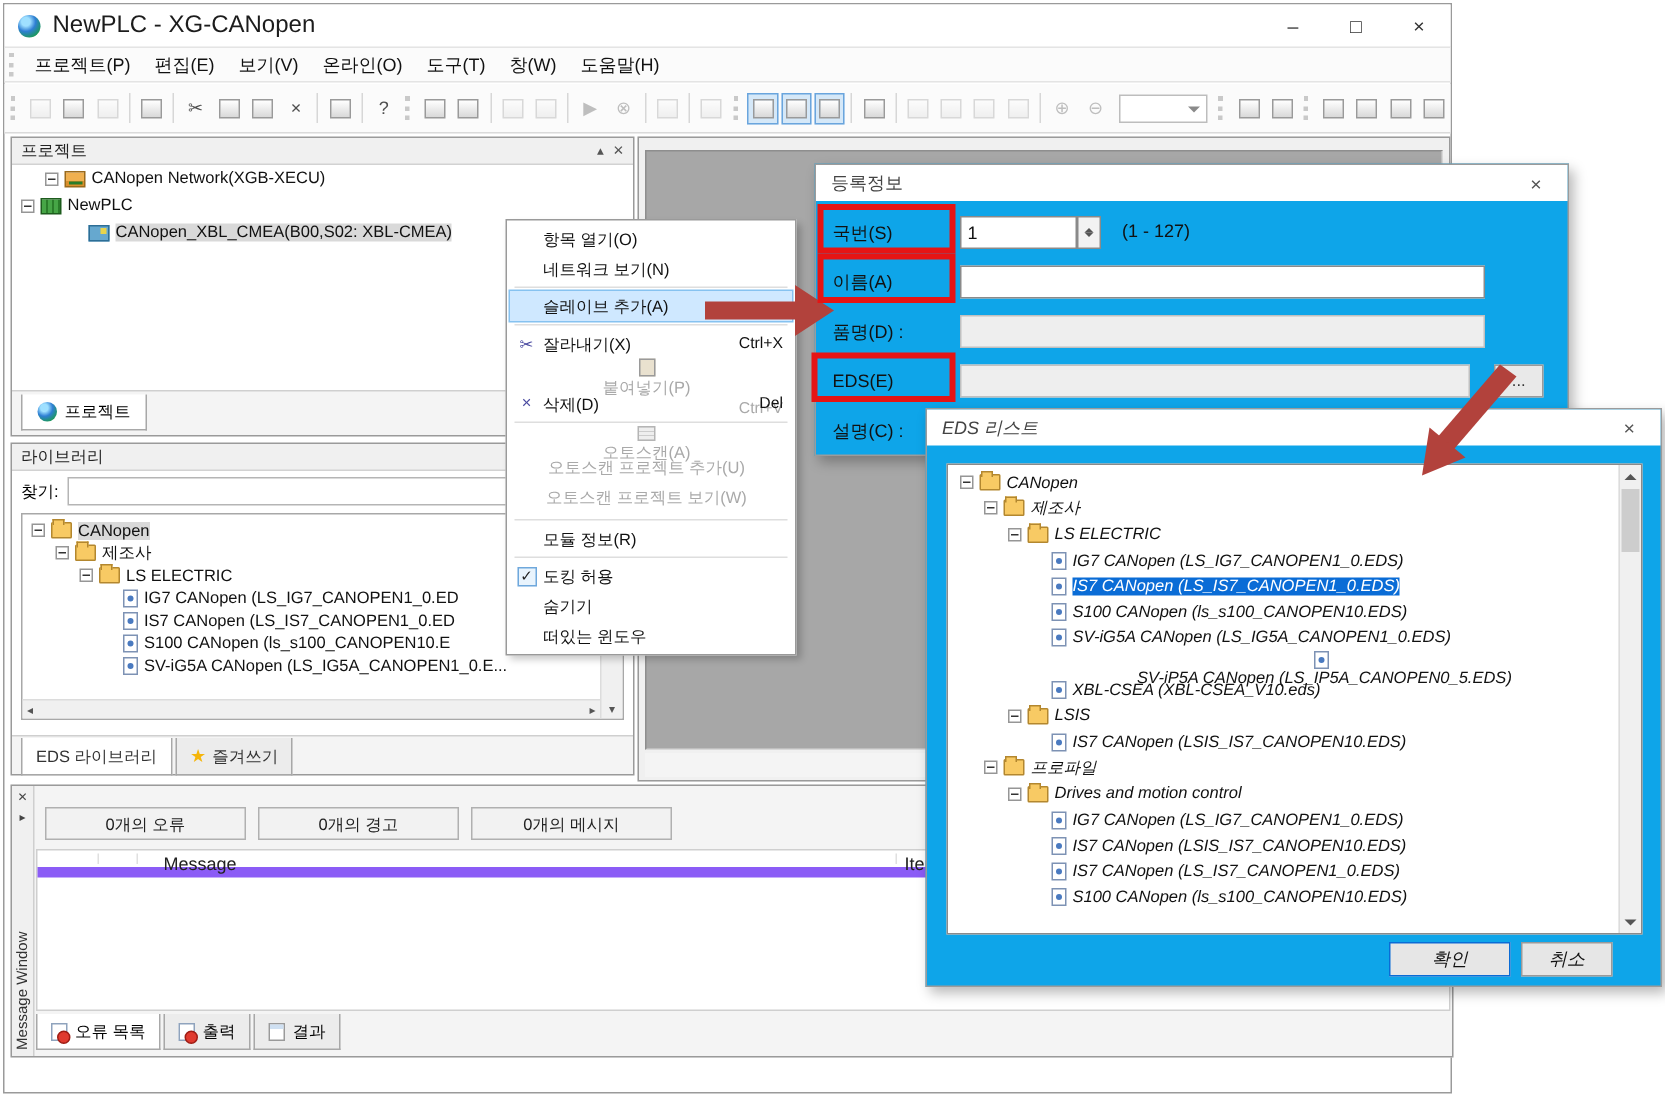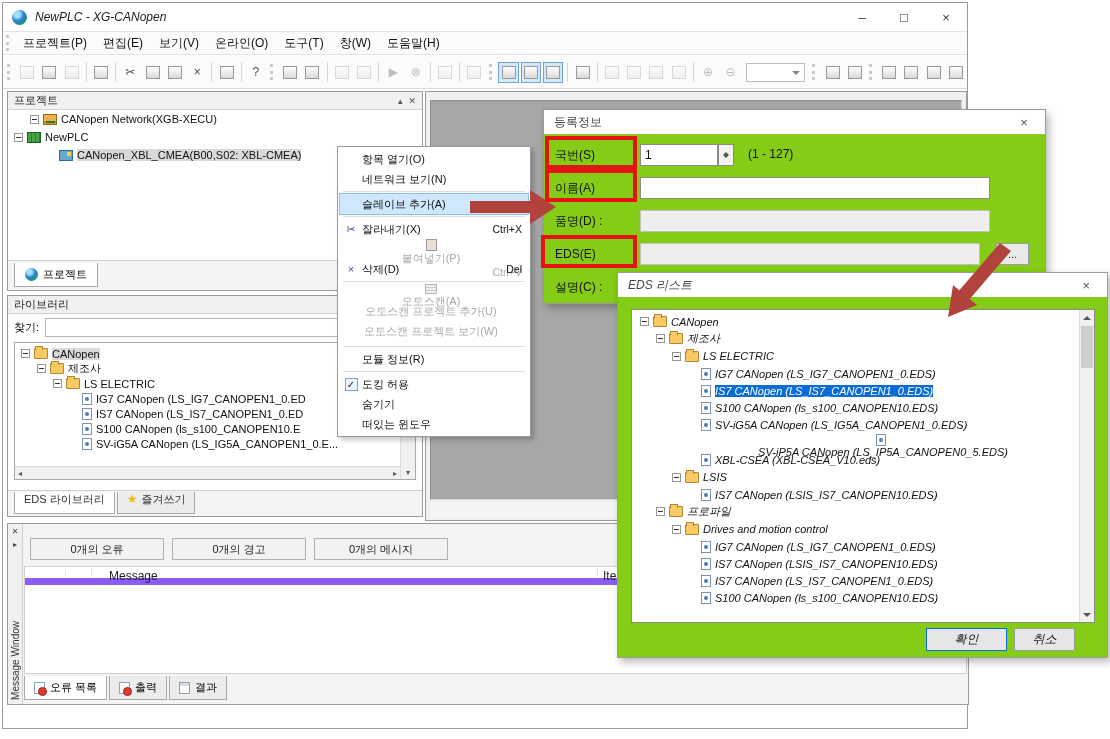--- a/index.html
+++ b/index.html
@@ -3,21 +3,21 @@
 <meta charset="utf-8">
 <style>
   * { margin:0; padding:0; box-sizing:border-box; }
   html,body { width:1110px; height:739px; background:#fff; font-family:"Liberation Sans","DejaVu Sans",sans-serif; overflow:hidden; }
   #stage { position:relative; width:1110px; height:739px; background:#fff; }
 
   
   #main-window { position:absolute; left:2px; top:2px; width:966px; height:727px; background:#fff; border:1px solid #9a9a9a; }
   #titlebar { position:absolute; left:0; top:0; right:0; height:28px; background:#fff; display:flex; align-items:center; }
   #app-icon { width:15px; height:15px; border-radius:50%; margin:0 8px 0 9px; background:radial-gradient(circle at 35% 30%, #9fe0ff 0 20%, #2f7fd4 45%, #1a9a52 80%, #0d6c38 100%); }
-  #title-text { font-size:12px; color:#1c1c1c;font-style:italic; }
+  #title-text { font-size:16px; color:#1c1c1c; }
   .wbtn { width:42px; height:26px; display:flex; align-items:center; justify-content:center; font-size:13px; color:#333; }
   #win-controls { margin-left:auto; display:flex; }
   #menubar { position:absolute; left:0; top:28px; right:0; height:24px; background:#fbfbfb; border-top:1px solid #e4e4e4; border-bottom:1px solid #e4e4e4; display:flex; align-items:center; }
   .grip { width:5px; height:16px; border-left:3px dotted #c9c9c9; margin:0 4px 0 3px; }
   .menu-item { font-size:12px; color:#111; padding:0 8px; height:22px; display:flex; align-items:center; }
   #toolbar { position:absolute; left:0; top:53px; right:0; height:33px; background:#fbfbfb; border-bottom:1px solid #dadada; display:flex; align-items:center; padding-left:1px; }
   .tb { width:21px; height:21px; display:flex; align-items:center; justify-content:center; font-size:12px; color:#4e4e4e; margin:0 1px; border:1px solid transparent; }
   .tb .bx { width:14px; height:13px; border:1px solid #9a9a9a; background:linear-gradient(#ffffff,#d9d9d9); }
   .tb.dis { opacity:.35; }
   .tb.on { background:#d5e8f8; border-color:#6aa5dd; }
@@ -39,21 +39,21 @@
 
   
   #library-panel { left:4px; top:292px; width:416px; height:222px; }
   #search-row { position:absolute; left:0; top:18px; right:0; height:26px; display:flex; align-items:center; padding:0 6px; gap:6px; font-size:11px; }
   #search-input { flex:1; height:19px; border:1px solid #b5b5b5; background:#fff; position:relative; }
   #search-input::after { content:''; position:absolute; right:4px; top:7px; border:4px solid transparent; border-top-color:#8a8a8a; }
   #library-tree-box { position:absolute; left:6px; top:46px; right:6px; height:138px; border:1px solid #a8a8a8; background:#fff; overflow:hidden; }
   #library-hscroll { position:absolute; left:0; bottom:0; right:15px; height:13px; background:#f0f0f0; border-top:1px solid #dcdcdc; display:flex; justify-content:space-between; align-items:center; font-size:8px; color:#555; padding:0 3px; }
   #library-vscroll { position:absolute; right:0; top:0; bottom:0; width:15px; background:#f0f0f0; border-left:1px solid #dcdcdc; display:flex; align-items:flex-end; justify-content:center; font-size:8px; color:#555; padding-bottom:2px; }
   #library-tabs { position:absolute; left:0; bottom:0; right:0; height:26px; background:#f4f4f4; border-top:1px solid #cfcfcf; display:flex; align-items:flex-start; padding:1px 0 0 6px; gap:2px; }
-  .lib-tab { height:22px; display:flex; align-items:flex-start; gap:4px; padding:0 9px; font-size:11px; border:1px solid #a8a8a8; border-top:none; background:#ececec; color:#333; }
+  .lib-tab { height:22px; display:flex; align-items:center; gap:4px; padding:12px 9px; font-size:11px; border:1px solid #a8a8a8; border-top:none; background:#ececec; color:#333; }
   .lib-tab.active { background:#fff; }
   .star-glyph { color:#f5b50a; font-size:12px; }
 
   
   .trow { display:flex; align-items:center; font-size:11px; color:#111; white-space:nowrap; }
   .trow.sel-gray .tlabel { background:#d9d9d9; }
   .trow.sel-blue .tlabel { background:#0a6cd6; color:#fff; }
   .expander { width:9px; height:9px; border:1px solid #969696; background:#fff; position:relative; flex:none; margin-right:4px; }
   .expander::after { content:''; position:absolute; left:1px; right:1px; top:3px; height:1px; background:#333; }
   .exp-spacer { width:13px; flex:none; }
@@ -105,21 +105,21 @@
   .cm-hl { background:#cfe8ff; outline:1px solid #86c2f0; }
   .cm-sep { height:1px; background:#dedede; margin:2px 3px; }
   .cm-short { margin-left:auto; font-size:10.5px; }
   .cm-check { width:13px; height:13px; border:1px solid #6fa8dc; background:#e9f4fd; display:flex; align-items:center; justify-content:center; font-size:10px; color:#222; }
   .ci-copy { width:10px; height:11px; border:1px solid #6f6fc0; background:#fff; position:relative; }
   .ci-copy::after { content:''; position:absolute; left:2px; top:2px; width:10px; height:11px; border:1px solid #6f6fc0; background:#fff; }
   .ci-paste { width:11px; height:12px; border:1px solid #9a9a9a; background:#e9e1cf; }
   .ci-scan { width:12px; height:10px; border:1px solid #b5b5b5; background:repeating-linear-gradient(0deg,#eee 0 2px,#ccc 2px 3px); }
 
   
-  .dialog { position:absolute; background:#84cc16; border:1px solid #9b9b9b; box-shadow:3px 4px 8px rgba(0,0,0,.28); }
+  .dialog { position:absolute; background:#0ea5e9; border:1px solid #9b9b9b; box-shadow:3px 4px 8px rgba(0,0,0,.28); }
   .dlg-title { height:24px; background:#fff; display:flex; align-items:center; padding:0 10px; font-size:12px; color:#444; }
   .dlg-x { margin-left:auto; font-size:13px; color:#555; width:22px; text-align:center; }
   #register-dialog { left:543px; top:109px; width:503px; height:195px; z-index:50; }
   .rd-row { position:absolute; left:0; height:22px; display:flex; align-items:center; font-size:12px; color:#111; }
   .rd-label { position:absolute; left:11px; width:80px; }
   .field { position:absolute; height:22px; border:1px solid #8a8a8a; background:#fff; }
   .field.disabled { background:#eeeeee; border-color:#c0c0c0; }
   #spin-box { left:96px; width:78px; }
   #spin-value { position:absolute; left:4px; top:3px; font-size:12px; }
   #spin-arrows { position:absolute; left:174px; width:16px; height:22px; border:1px solid #8a8a8a; background:#f2f2f2; }

